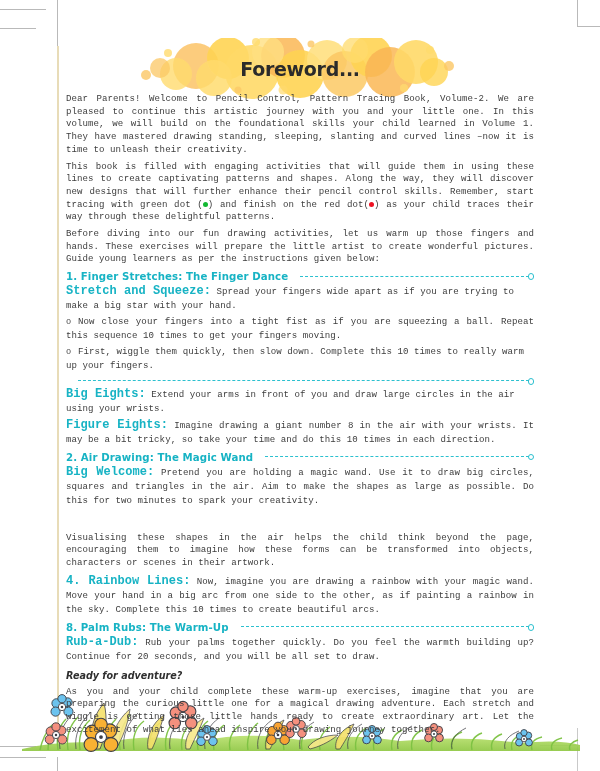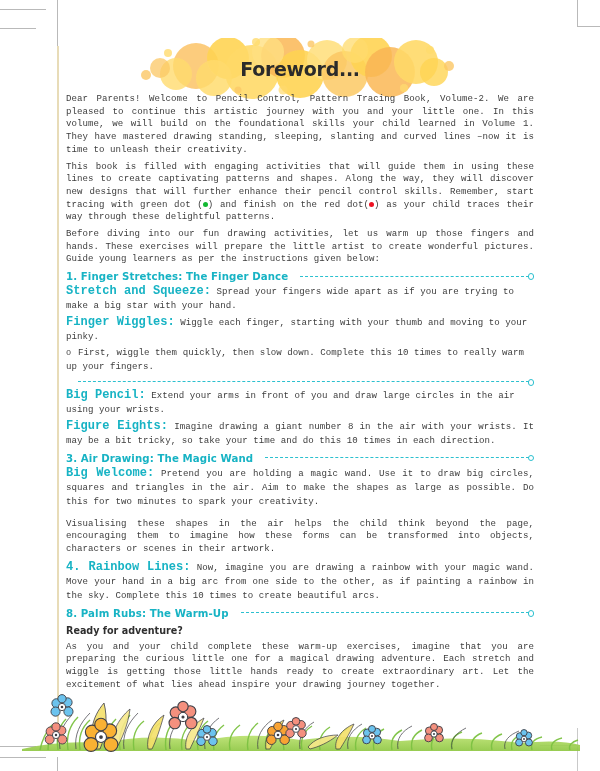--- a/index.html
+++ b/index.html
@@ -153,23 +153,24 @@
     width: 12px;
     font-size: 8.6px;
     color: #4a4a4a;
   }
 
   .dark-head {
     margin: 6px 0 5px 0;
     font-size: 9.6px;
     font-weight: bold;
     color: #2f2f2f;
-  }
-
-  .spaced { margin-top: 9px; }
+    font-style: italic;
+  }
+
+  .spaced { margin-top: 24px; }
 
   
   .footer-deco {
     position: absolute;
     left: 0;
     bottom: 14px;
     width: 600px;
     height: 80px;
     pointer-events: none;
   }
@@ -232,44 +233,45 @@
 
 
   <p>Before diving into our fun drawing activities, let us warm up those fingers and hands. These exercises will prepare the little artist to create wonderful pictures. Guide young learners as per the instructions given below:</p>
 
   <div class="sec-head">
     <span class="sec-label">1.  Finger Stretches: The Finger Dance</span>
     <span class="sec-rule"></span>
     <span class="sec-cap"></span>
   </div>
   <p class="sub-item nojust"><span class="lead">Stretch and Squeeze:</span><span> Spread your fingers wide apart as if you are trying to make a big star with your hand.</span></p>
-  <p class="sub-item nojust"><span class="lead">Finger Wiggles:</span><span> Wiggle each finger, starting with your thumb and moving to your pinky.</span></p>
+  <p class="sub-item"><span class="bullet-o">o</span><span>Now close your fingers into a tight fist as if you are squeezing a ball. Repeat this sequence 10 times to get your fingers moving.</span></p>
   <p class="sub-item nojust"><span class="bullet-o">o</span><span>First, wiggle them quickly, then slow down. Complete this 10 times to really warm up your fingers.</span></p>
 
   <div class="sec-head">
     <span class="sec-rule"></span>
     <span class="sec-cap"></span>
   </div>
-  <p class="sub-item nojust"><span class="lead">Big Pencil:</span><span> Extend your arms in front of you and draw large circles in the air using your wrists.</span></p>
+  <p class="sub-item nojust"><span class="lead">Big Eights:</span><span> Extend your arms in front of you and draw large circles in the air using your wrists.</span></p>
   <p class="sub-item"><span class="lead">Figure Eights:</span><span> Imagine drawing a giant number 8 in the air with your wrists. It may be a bit tricky, so take your time and do this 10 times in each direction.</span></p>
 
   <div class="sec-head">
-    <span class="sec-label">3.  Air Drawing: The Magic Wand</span>
+    <span class="sec-label">2.  Air Drawing: The Magic Wand</span>
     <span class="sec-rule"></span>
     <span class="sec-cap"></span>
   </div>
   <p class="sub-item"><span class="lead">Big Welcome:</span><span> Pretend you are holding a magic wand. Use it to draw big circles, squares and triangles in the air. Aim to make the shapes as large as possible. Do this for two minutes to spark your creativity.</span></p>
   <p class="spaced">Visualising these shapes in the air helps the child think beyond the page, encouraging them to imagine how these forms can be transformed into objects, characters or scenes in their artwork.</p>
   <p class="sub-item"><span class="lead">4. Rainbow Lines:</span><span> Now, imagine you are drawing a rainbow with your magic wand. Move your hand in a big arc from one side to the other, as if painting a rainbow in the sky. Complete this 10 times to create beautiful arcs.</span></p>
 
   <div class="sec-head">
     <span class="sec-label">8.  Palm Rubs: The Warm-Up</span>
     <span class="sec-rule"></span>
     <span class="sec-cap"></span>
   </div>
+  <p class="sub-item"><span class="lead">Rub-a-Dub:</span><span> Rub your palms together quickly. Do you feel the warmth building up? Continue for 20 seconds, and you will be all set to draw.</span></p>
 
   <div class="dark-head">Ready for adventure?</div>
   <p>As you and your child complete these warm-up exercises, imagine that you are preparing the curious little one for a magical drawing adventure. Each stretch and wiggle is getting those little hands ready to create extraordinary art. Let the excitement of what lies ahead inspire your drawing journey together.</p>
 </div>
 
 <svg class="footer-deco" viewBox="0 0 600 80">
   <defs>
     <linearGradient id="grassg" x1="0" y1="0" x2="0" y2="1">
       <stop offset="0%" stop-color="#b7e06a"></stop>
       <stop offset="100%" stop-color="#8dc63f"></stop>

